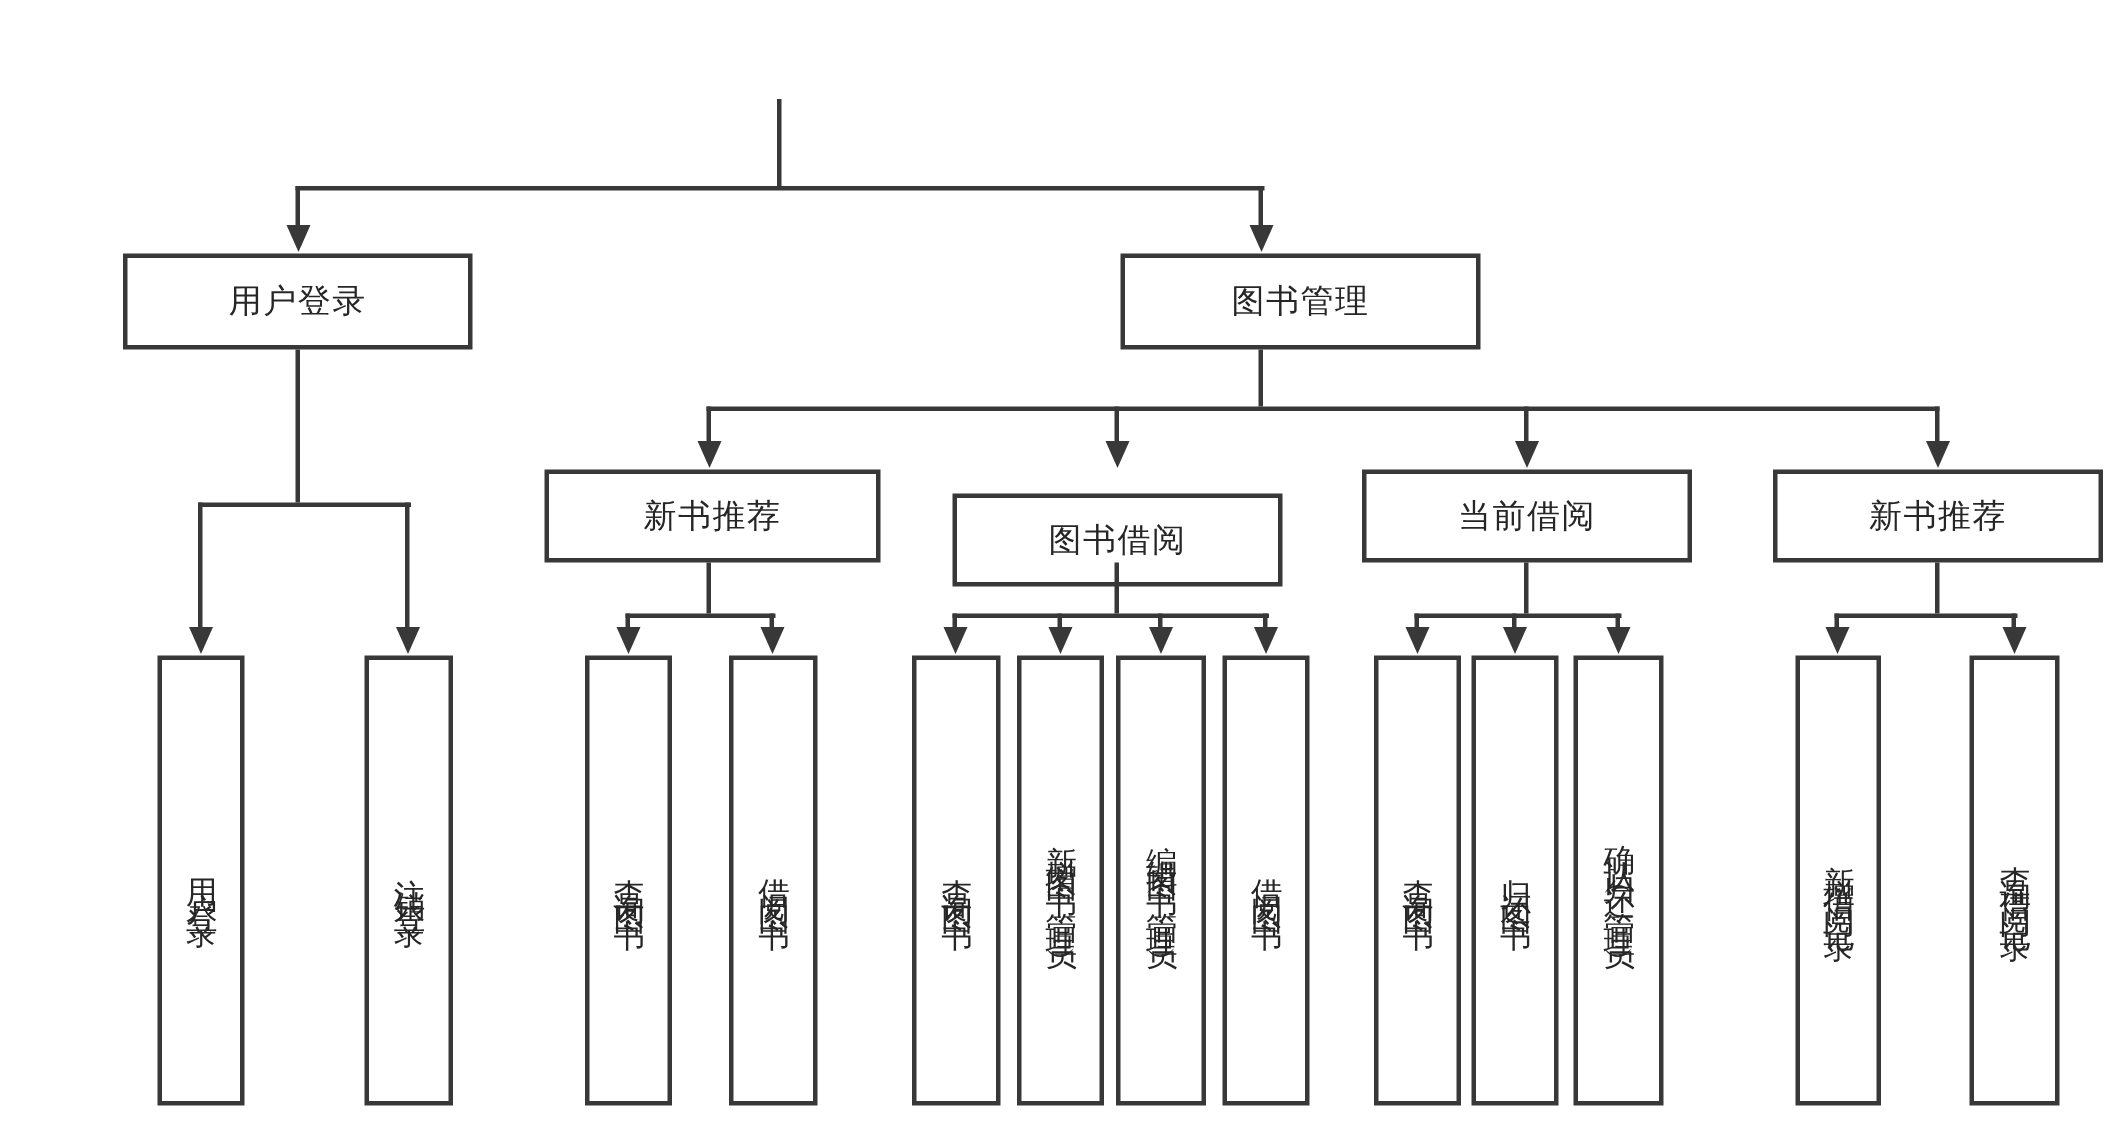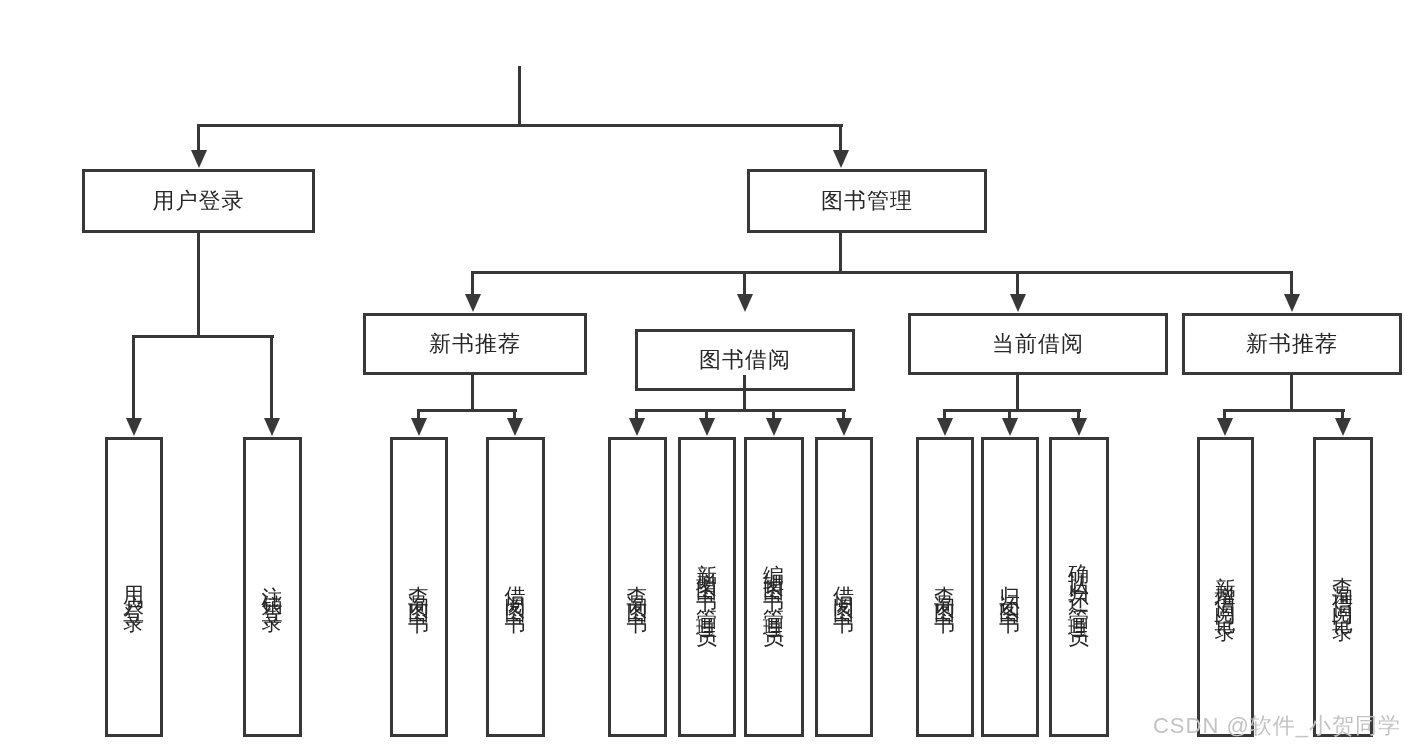--- a/index.html
+++ b/index.html
@@ -41,21 +41,21 @@
   <div class="node" style="left:747px;top:169px;width:240px;height:64px;">
     <span>图书管理</span>
   </div>
 
   <div class="node" style="left:363px;top:313px;width:224px;height:62px;">
     <span>新书推荐</span>
   </div>
   <div class="node" style="left:635px;top:329px;width:220px;height:62px;">
     <span>图书借阅</span>
   </div>
-  <div class="node" style="left:908px;top:313px;width:260px;height:62px;">
+  <div class="node" style="left:908px;top:313px;width:220px;height:62px;">
     <span>当前借阅</span>
   </div>
   <div class="node" style="left:1182px;top:313px;width:220px;height:62px;">
     <span>新书推荐</span>
   </div>
 
   <div class="node vert" style="left:105px;top:437px;width:58px;height:300px;">
     <span>用户登录</span>
   </div>
   <div class="node vert" style="left:243px;top:437px;width:59px;height:300px;">
@@ -151,15 +151,14 @@
   <div class="line vl" style="left:1077px;top:409px;height:10px;"></div>
   <div class="arr" style="left:1071px;top:418px;"></div>
 
   <div class="line vl" style="left:1290px;top:375px;height:34px;"></div>
   <div class="line hl" style="left:1223px;top:409px;width:122px;"></div>
   <div class="line vl" style="left:1223px;top:409px;height:10px;"></div>
   <div class="arr" style="left:1217px;top:418px;"></div>
   <div class="line vl" style="left:1341px;top:409px;height:10px;"></div>
   <div class="arr" style="left:1335px;top:418px;"></div>
 
-  <div class="watermark">CSDN @软件_小贺同学</div>
 
 </div>
 
 </body></html>

